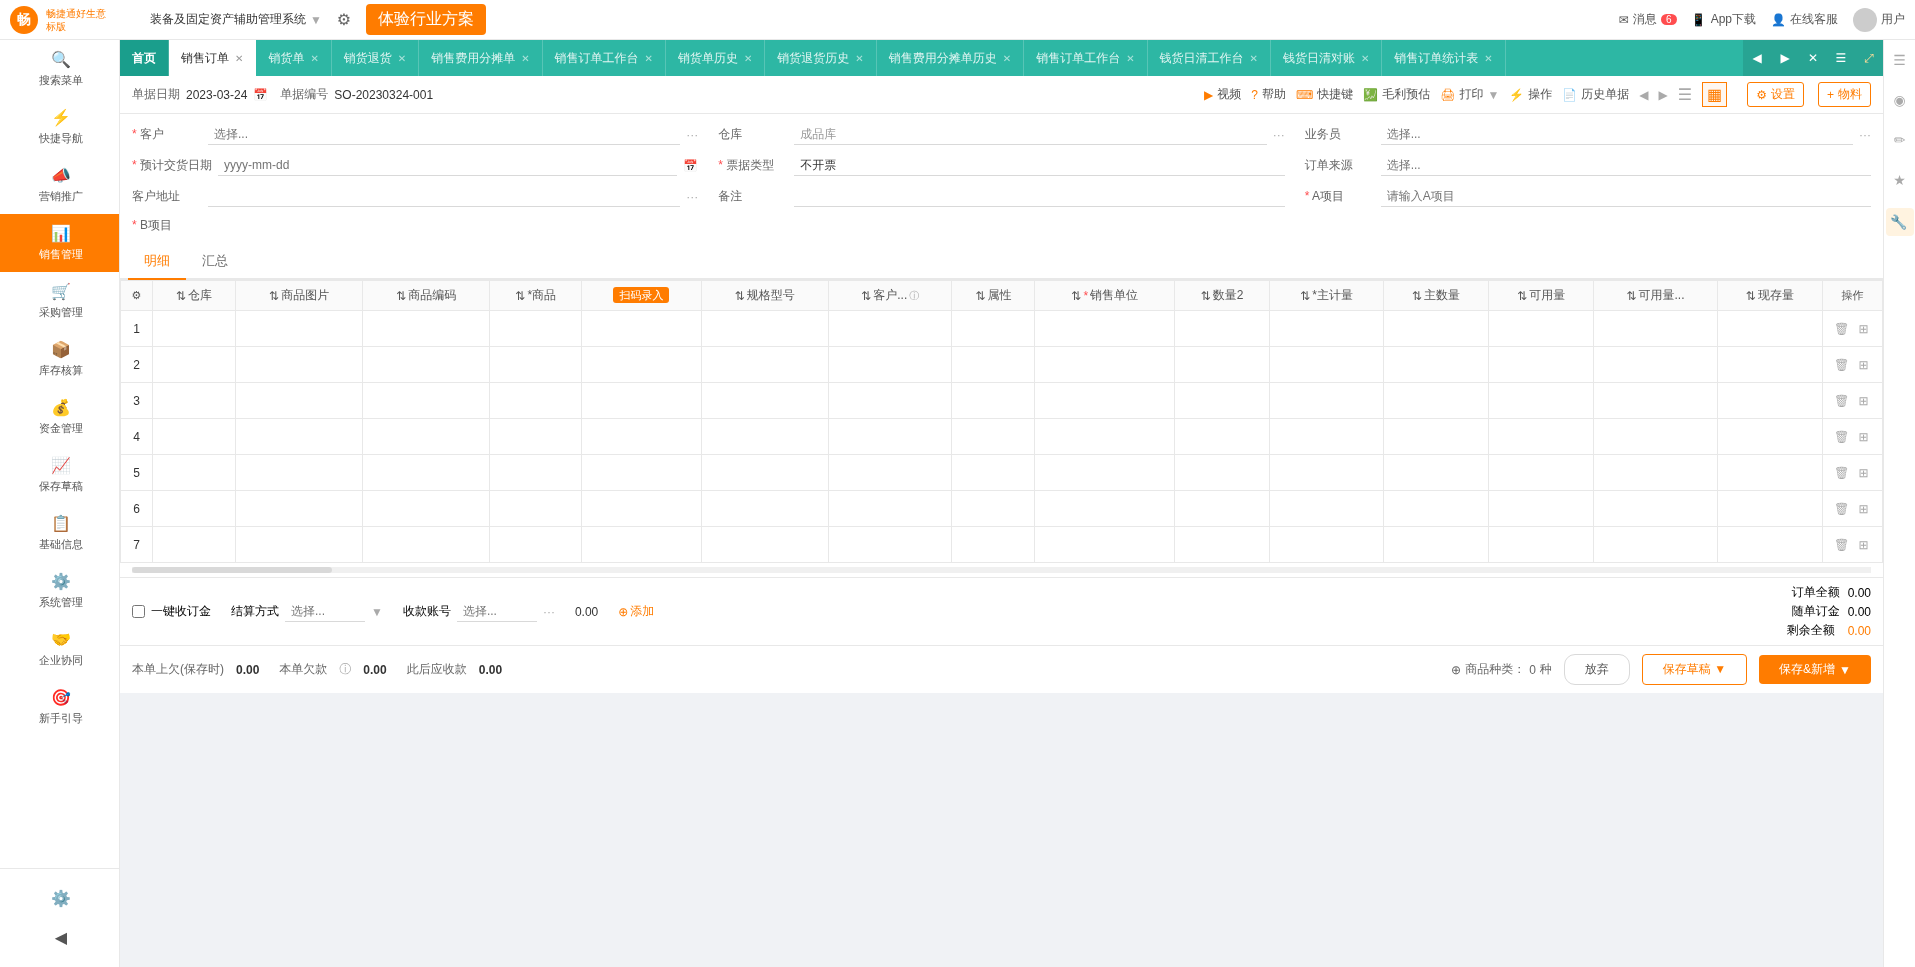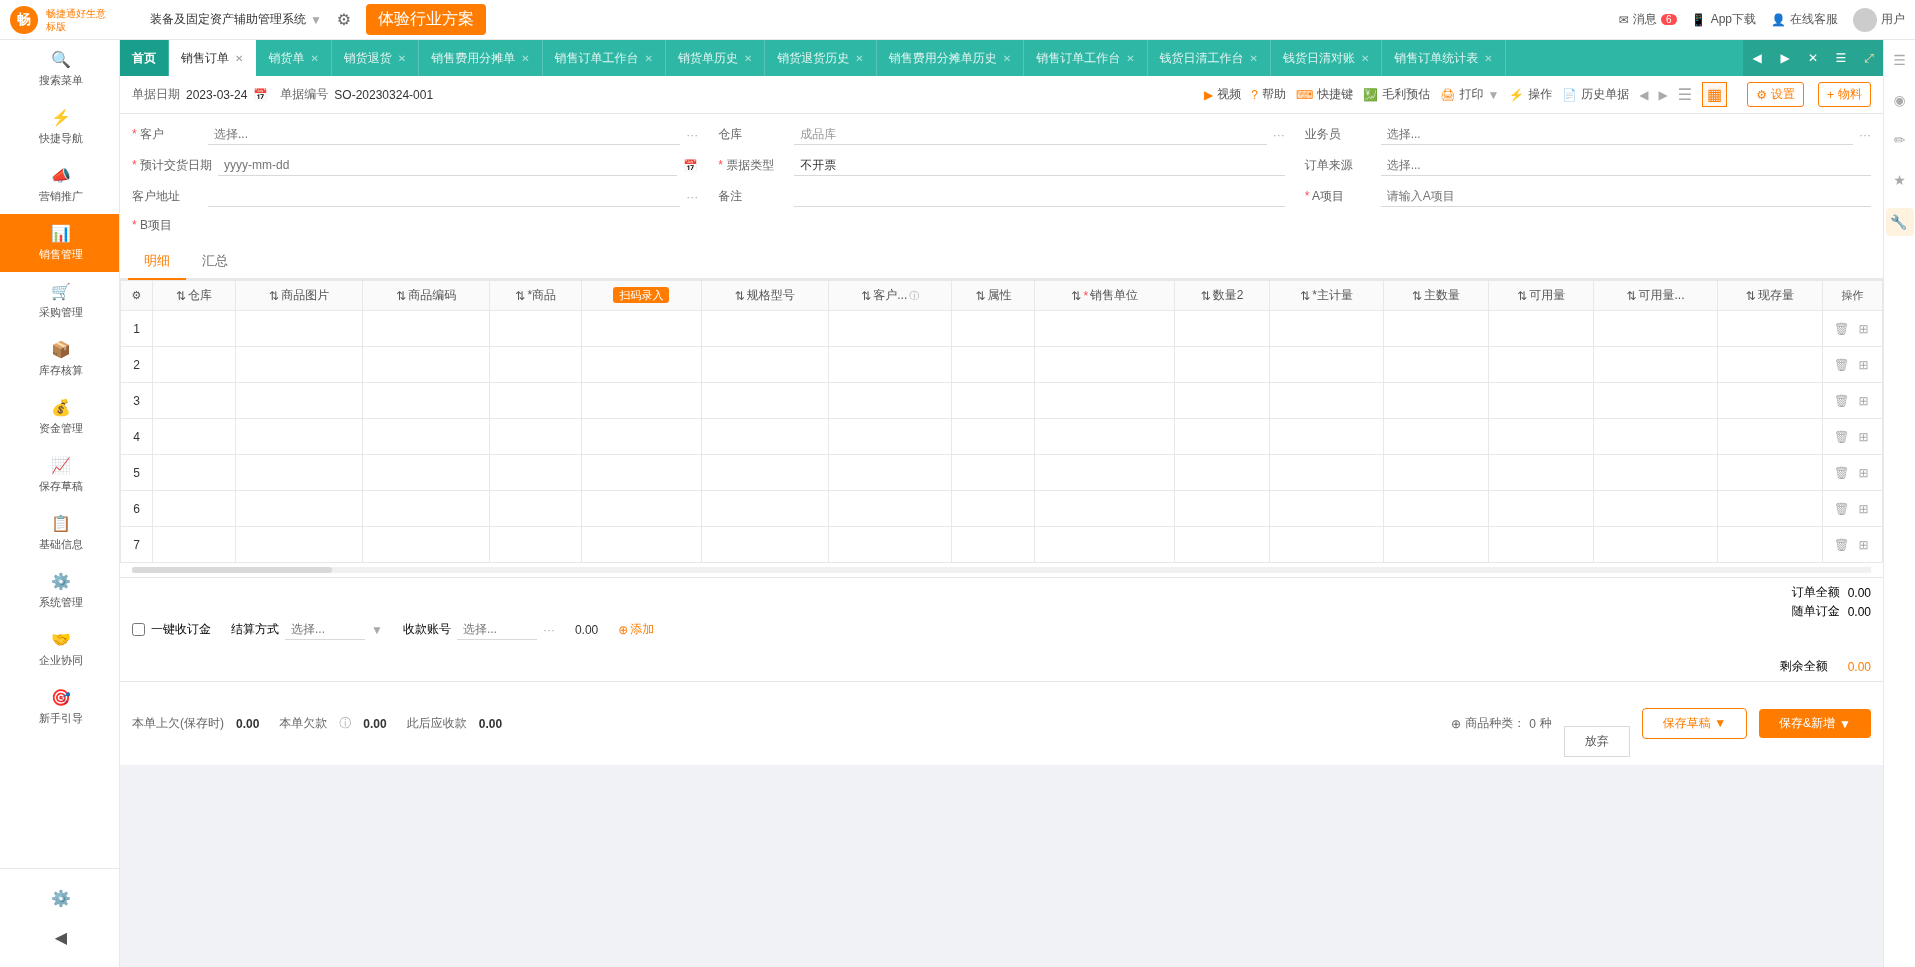--- a/index.html
+++ b/index.html
@@ -392,24 +392,23 @@
     }
     .footer-right {
       display: flex;
       align-items: center;
       gap: 12px;
     }
     .btn-discard {
       border: 1px solid #d9d9d9;
       background: #fff;
       padding: 6px 20px;
-      border-radius: 0;
+      border-radius: 11px;
       cursor: pointer;
       color: #555;
-      margin-top: 36px;
     }
     .btn-save-draft {
       border: 1px solid #ff7c00;
       background: #fff;
       padding: 6px 20px;
       border-radius: 4px;
       cursor: pointer;
       color: #ff7c00;
     }
     .btn-save-new {
@@ -1097,21 +1096,21 @@
 
           <div style="margin-left:auto; display:flex; flex-direction:column; align-items:flex-end; gap:2px;">
             <div style="display:flex; gap:8px; align-items:center;">
               <span>订单全额</span>
               <span style="font-weight:500;">0.00</span>
             </div>
             <div style="display:flex; gap:8px; align-items:center;">
               <span>随单订金</span>
               <span style="font-weight:500;">0.00</span>
             </div>
-            <div style="display:flex; gap:20px; align-items:center;margin-top:36px;">
+            <div style="display:flex; gap:13px; align-items:center;">
               <span>剩余全额</span>
               <span style="font-weight:500; color:#ff7c00;">0.00</span>
             </div>
           </div>
         </div>
 
         <div class="footer">
           <div class="footer-left">
             <div class="bottom-stat">
               <span>本单上欠(保存时)</span>

